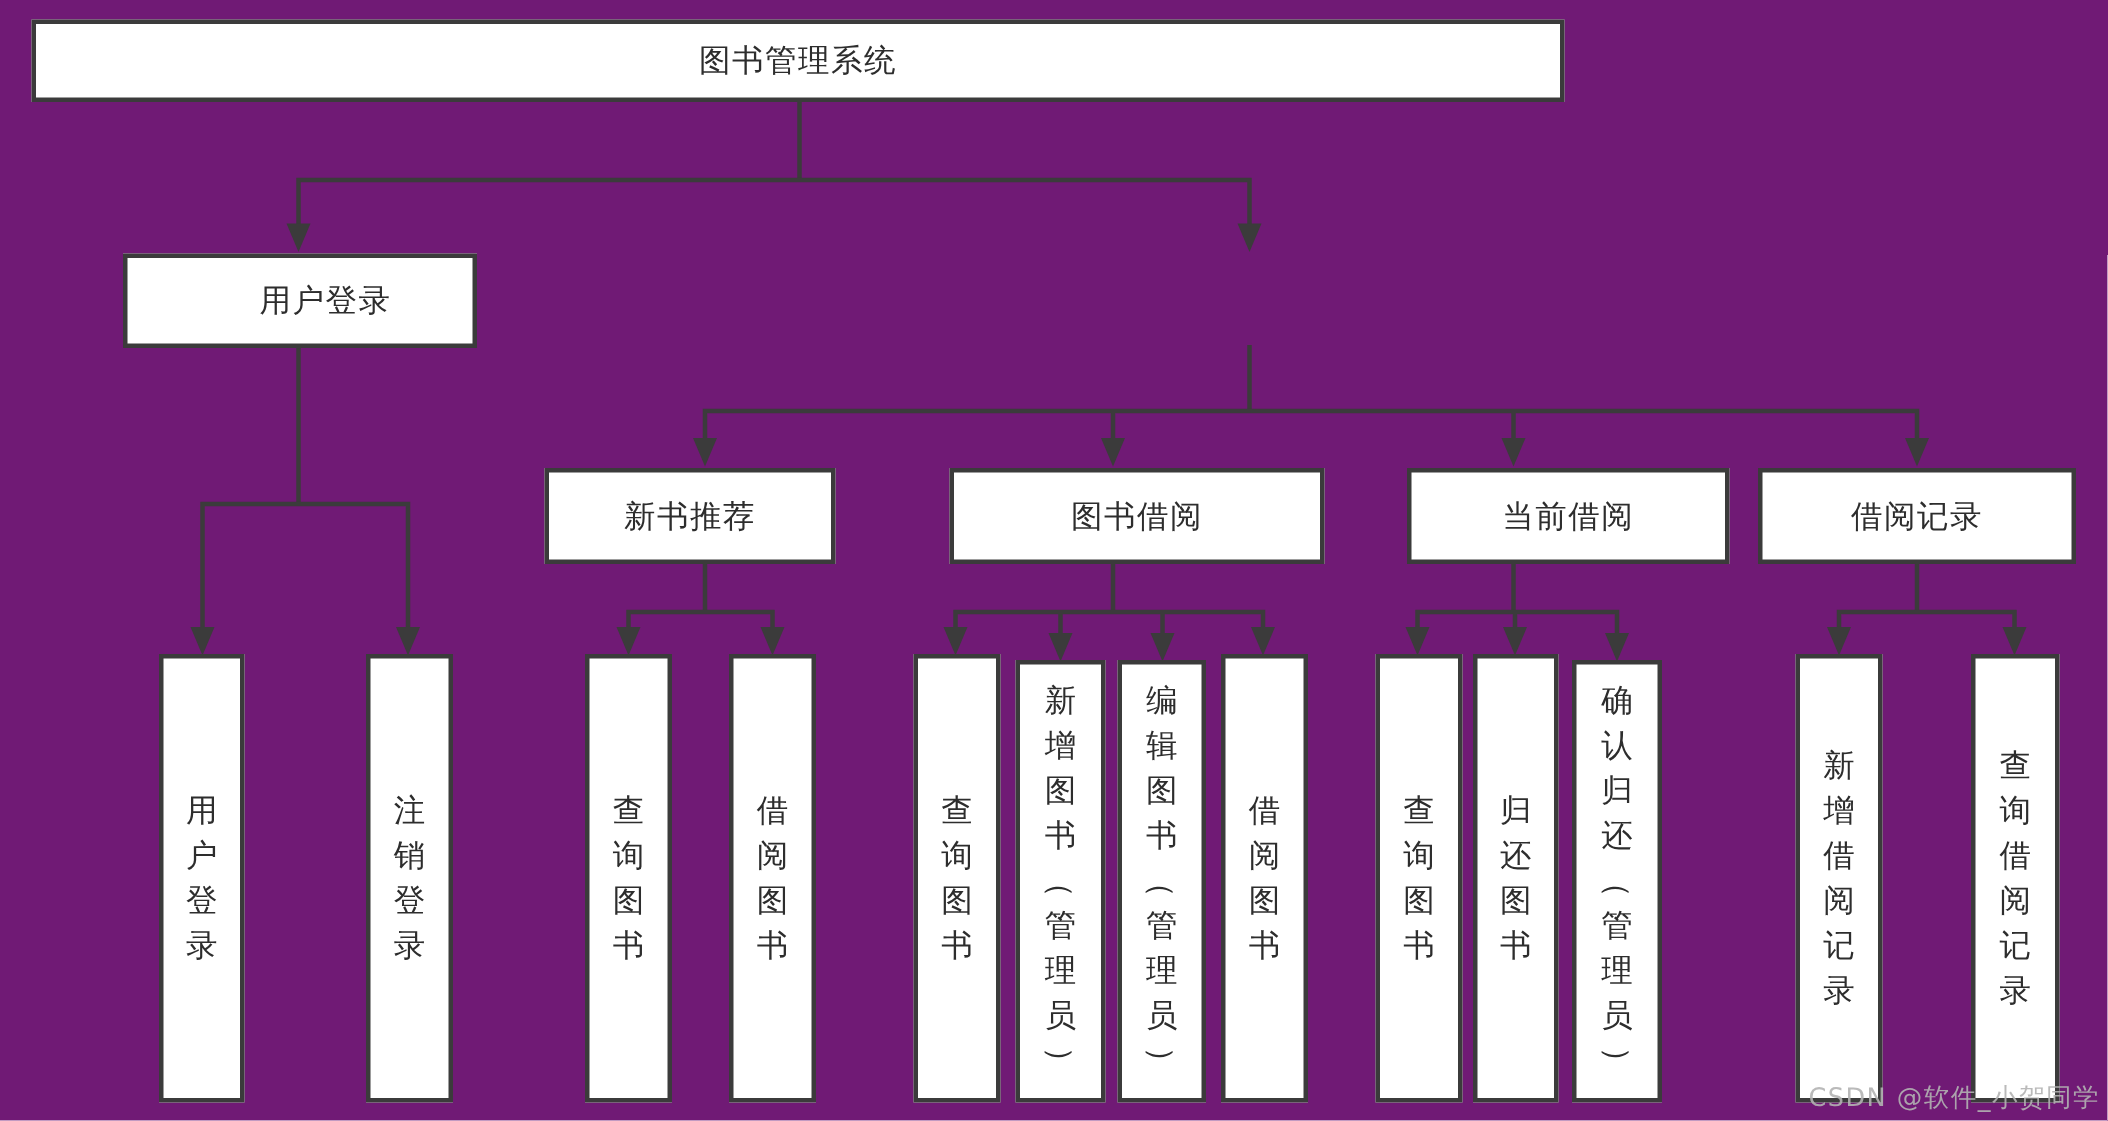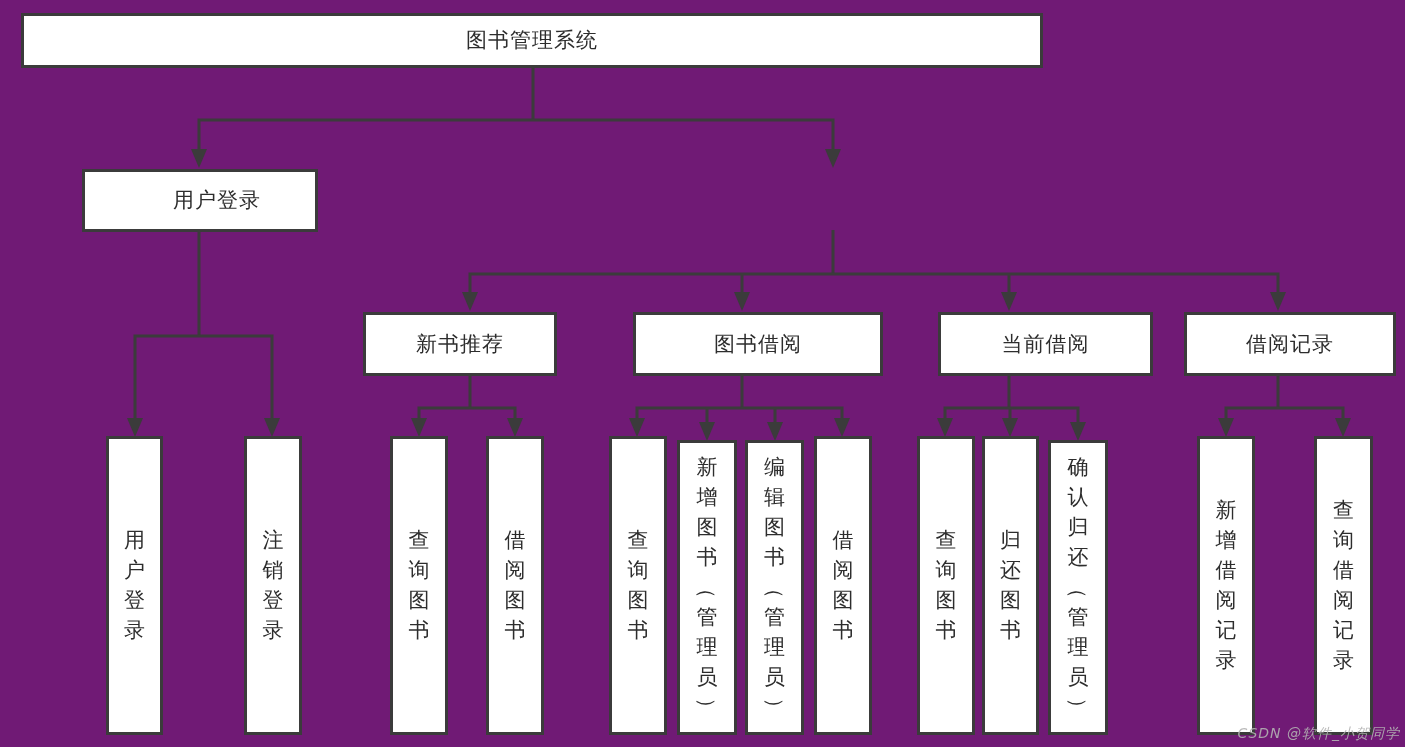--- a/index.html
+++ b/index.html
@@ -44,35 +44,34 @@
     align-items: center;
     justify-content: center;
     font-size: 21px;
   }
   .vchar.rot { transform: rotate(90deg); }
   .watermark {
     position: absolute;
     right: 5px;
     bottom: 4px;
     z-index: 3;
-    font-size: 14px;
+    font-size: 17px;
     color: rgba(178, 178, 178, 0.9);
     letter-spacing: 1px;
-    font-style: italic;
   }
 
   
   #n-root      { left: 21px;  top: 13px;  width: 1022px; height: 55px; }
   #n-login     { left: 82px;  top: 169px; width: 236px;  height: 63px; padding-left: 34px; }
   #n-bookmgmt  { left: 713px; top: 169px; width: 238px;  height: 63px; }
 
   #n-newbook   { left: 363px;  top: 312px; width: 194px; height: 64px; }
   #n-borrow    { left: 633px;  top: 312px; width: 250px; height: 64px; }
   #n-current   { left: 902px;  top: 312px; width: 215px; height: 64px; margin-left: 36px; }
-  #n-records   { left: 1172px; top: 312px; width: 212px; height: 64px; margin-left: 12px; }
+  #n-records   { left: 1172px; top: 312px; width: 212px; height: 64px; }
 
   #l-userlogin { left: 106px;  top: 436px; width: 57px; height: 299px; }
   #l-logout    { left: 244px;  top: 436px; width: 58px; height: 299px; }
   #l-nb-query  { left: 390px;  top: 436px; width: 58px; height: 299px; }
   #l-nb-borrow { left: 486px;  top: 436px; width: 58px; height: 299px; }
   #l-bb-query  { left: 609px;  top: 436px; width: 58px; height: 299px; }
   #l-bb-add    { left: 677px;  top: 440px; width: 60px; height: 295px; }
   #l-bb-edit   { left: 745px;  top: 440px; width: 59px; height: 295px; }
   #l-bb-borrow { left: 814px;  top: 436px; width: 58px; height: 299px; }
   #l-cb-query  { left: 917px;  top: 436px; width: 58px; height: 299px; }

